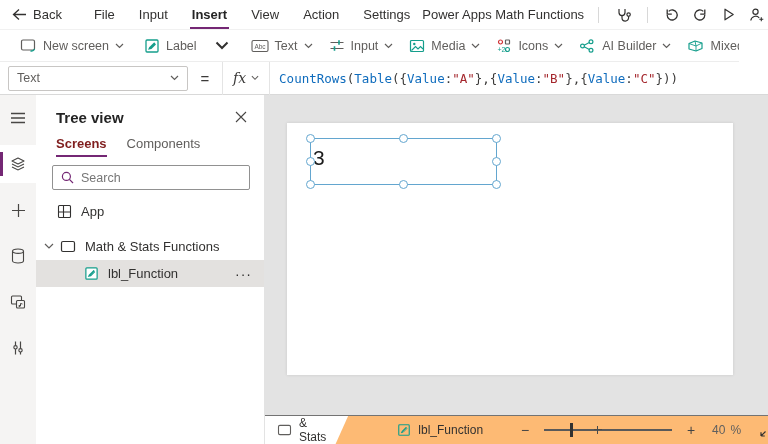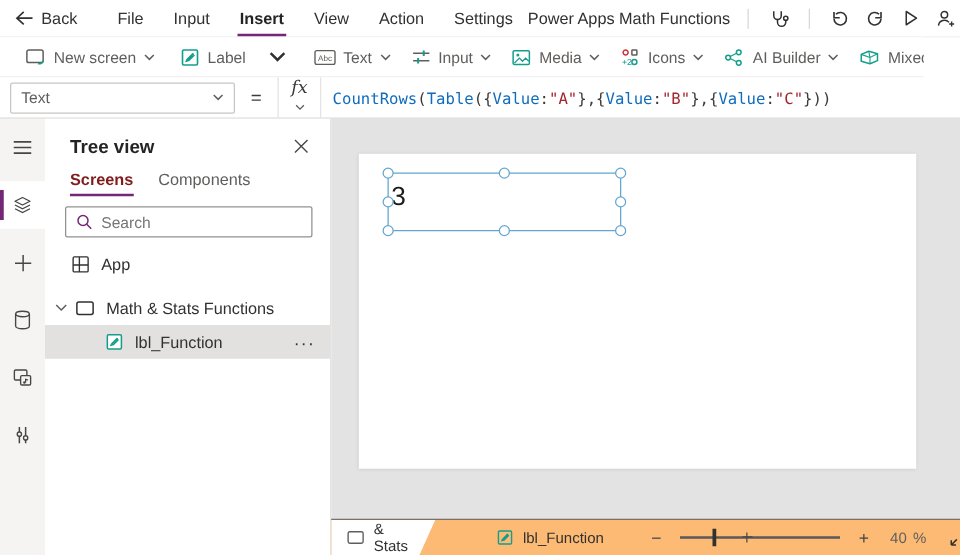--- a/index.html
+++ b/index.html
@@ -30,21 +30,21 @@
   .big-chev { margin:0 10px; cursor:pointer; }
 
   
   .fbar { position:absolute; left:0; top:62px; width:768px; height:33px; background:#fff;
           display:flex; align-items:center; border-bottom:1px solid #d9d9d9; }
   .prop-select { margin-left:8px; width:180px; height:25px; border:1px solid #c8c6c4; border-radius:2px;
                  display:flex; align-items:center; padding:0 8px; font-size:12.5px; color:#605e5c; cursor:pointer; }
   .prop-select .lbl { flex:1; }
   .equals { width:34px; text-align:center; font-size:15px; color:#3b3a39; }
   .fx-btn { height:33px; display:flex; align-items:center; gap:5px; padding:0 10px;
-            border-left:1px solid #e4e4e4; border-right:1px solid #e4e4e4; cursor:pointer;flex-direction:column; }
+            border-left:1px solid #e4e4e4; border-right:1px solid #e4e4e4; cursor:pointer; }
   .fx-glyph { font-family:"DejaVu Serif", serif; font-style:italic; font-size:14px; color:#3b3a39; }
   .formula-input { flex:1; height:33px; display:flex; align-items:center; padding-left:9px;
                    font-family:"DejaVu Sans Mono", monospace; font-size:12.5px; white-space:pre; overflow:hidden; }
   .tok-fn { color:#0f6cbd; } .tok-pt { color:#3b3a39; } .tok-str { color:#a4262c; }
 
   
   .rail { position:absolute; left:0; top:95px; width:36px; height:349px; background:#f5f4f3;
           display:flex; flex-direction:column; align-items:center; }
   .rail-btn { width:36px; height:38px; display:flex; align-items:center; justify-content:center; color:#484644; cursor:pointer; position:relative; }
   .rail-btn.first { margin-top:4px; }

